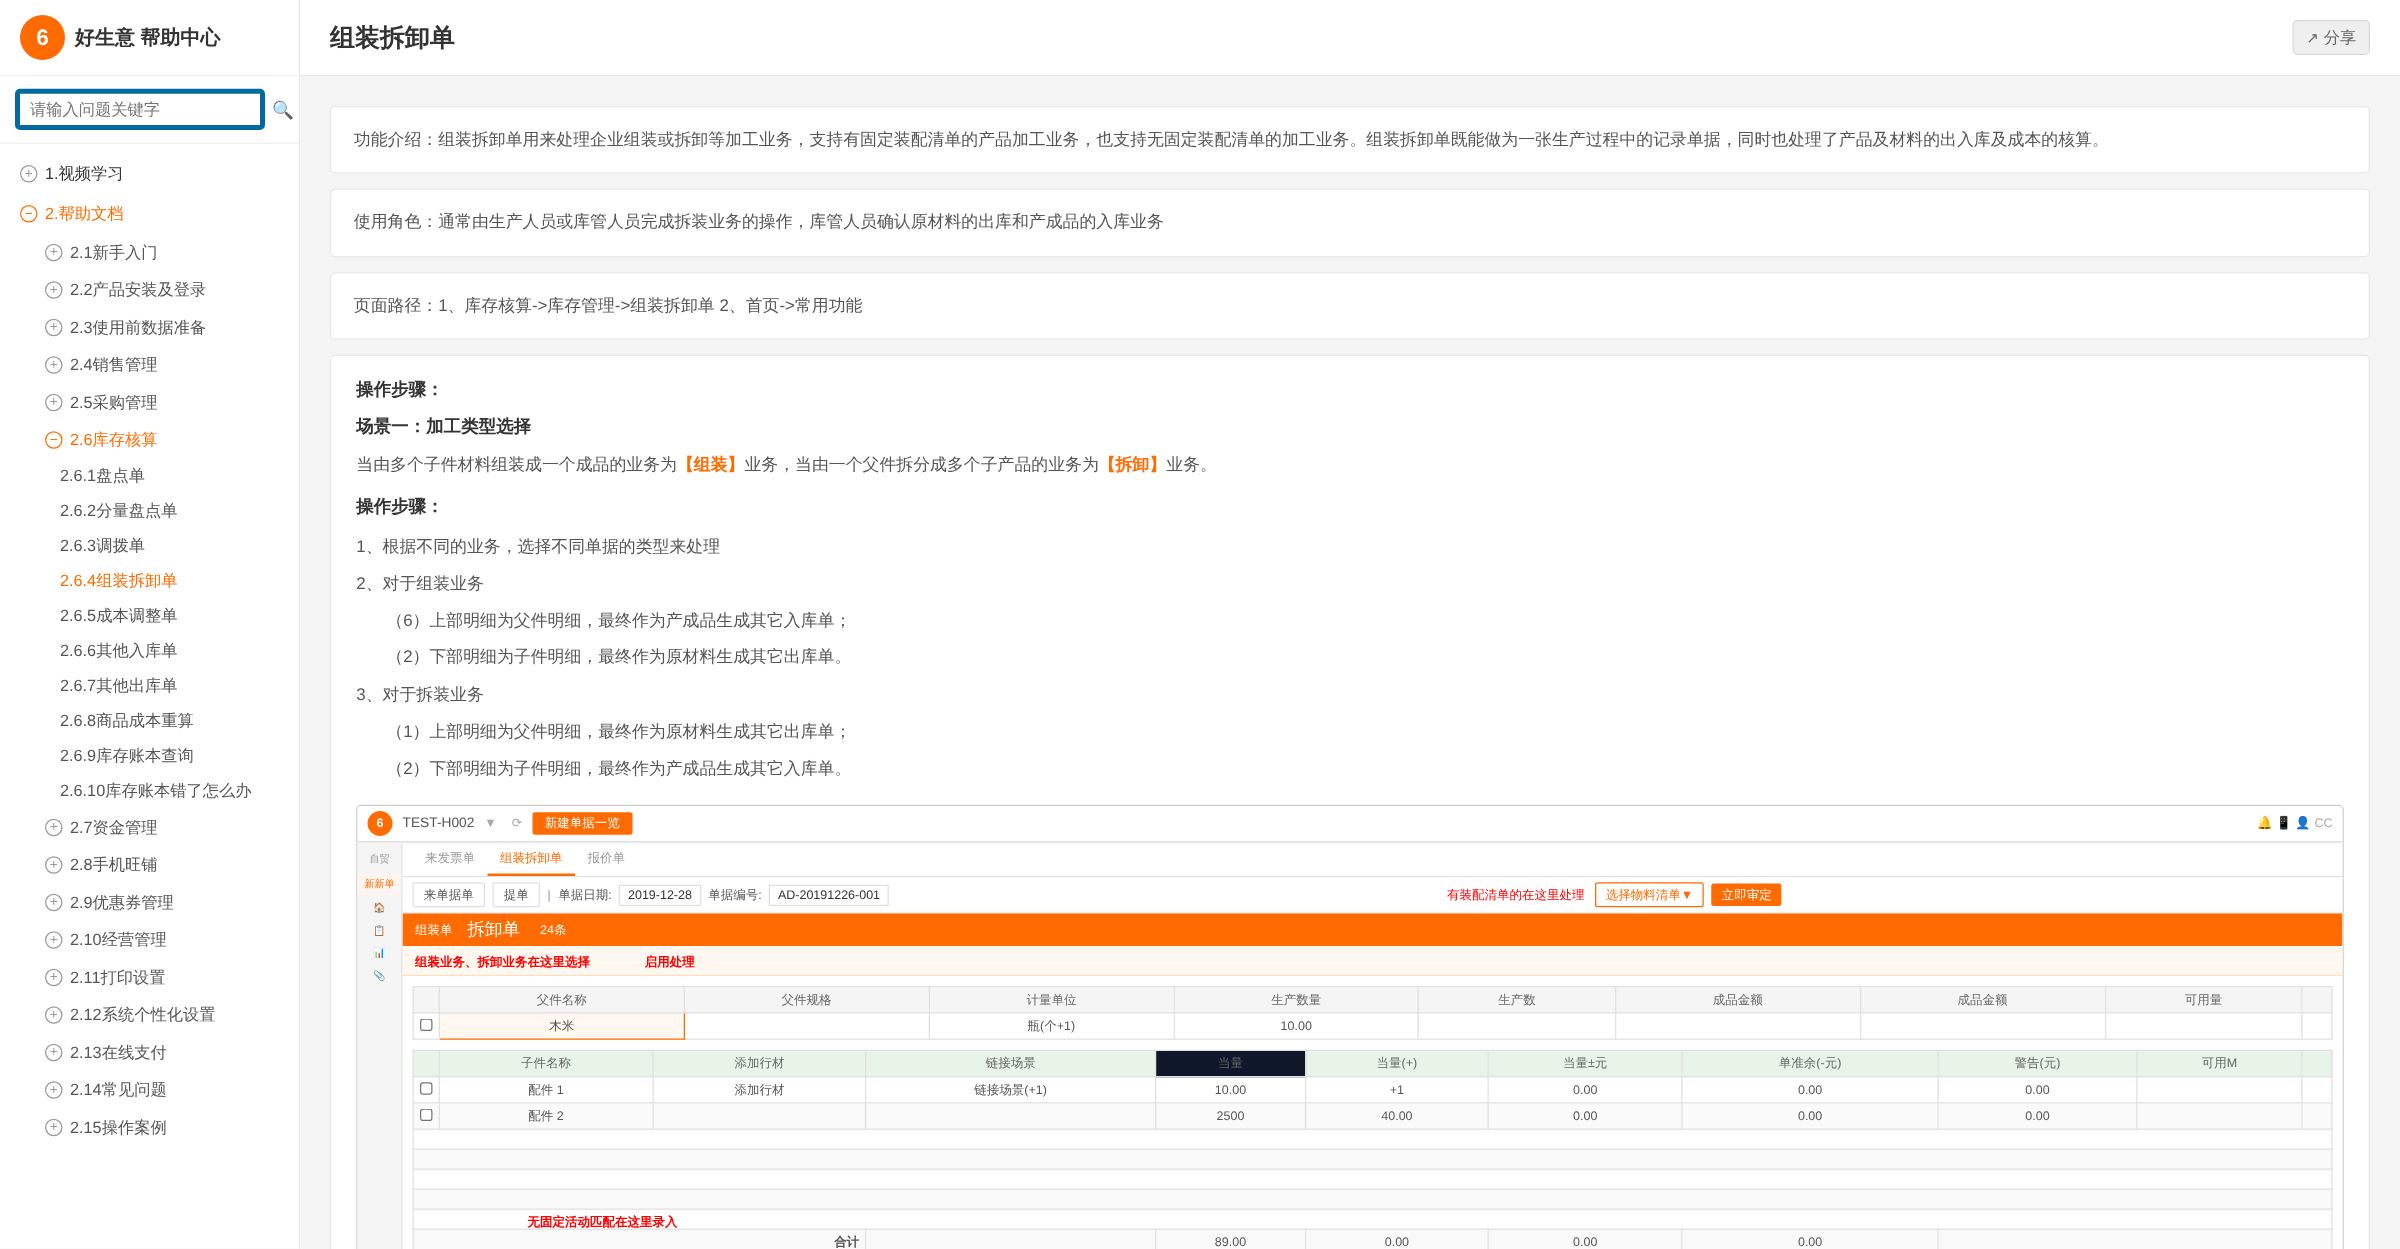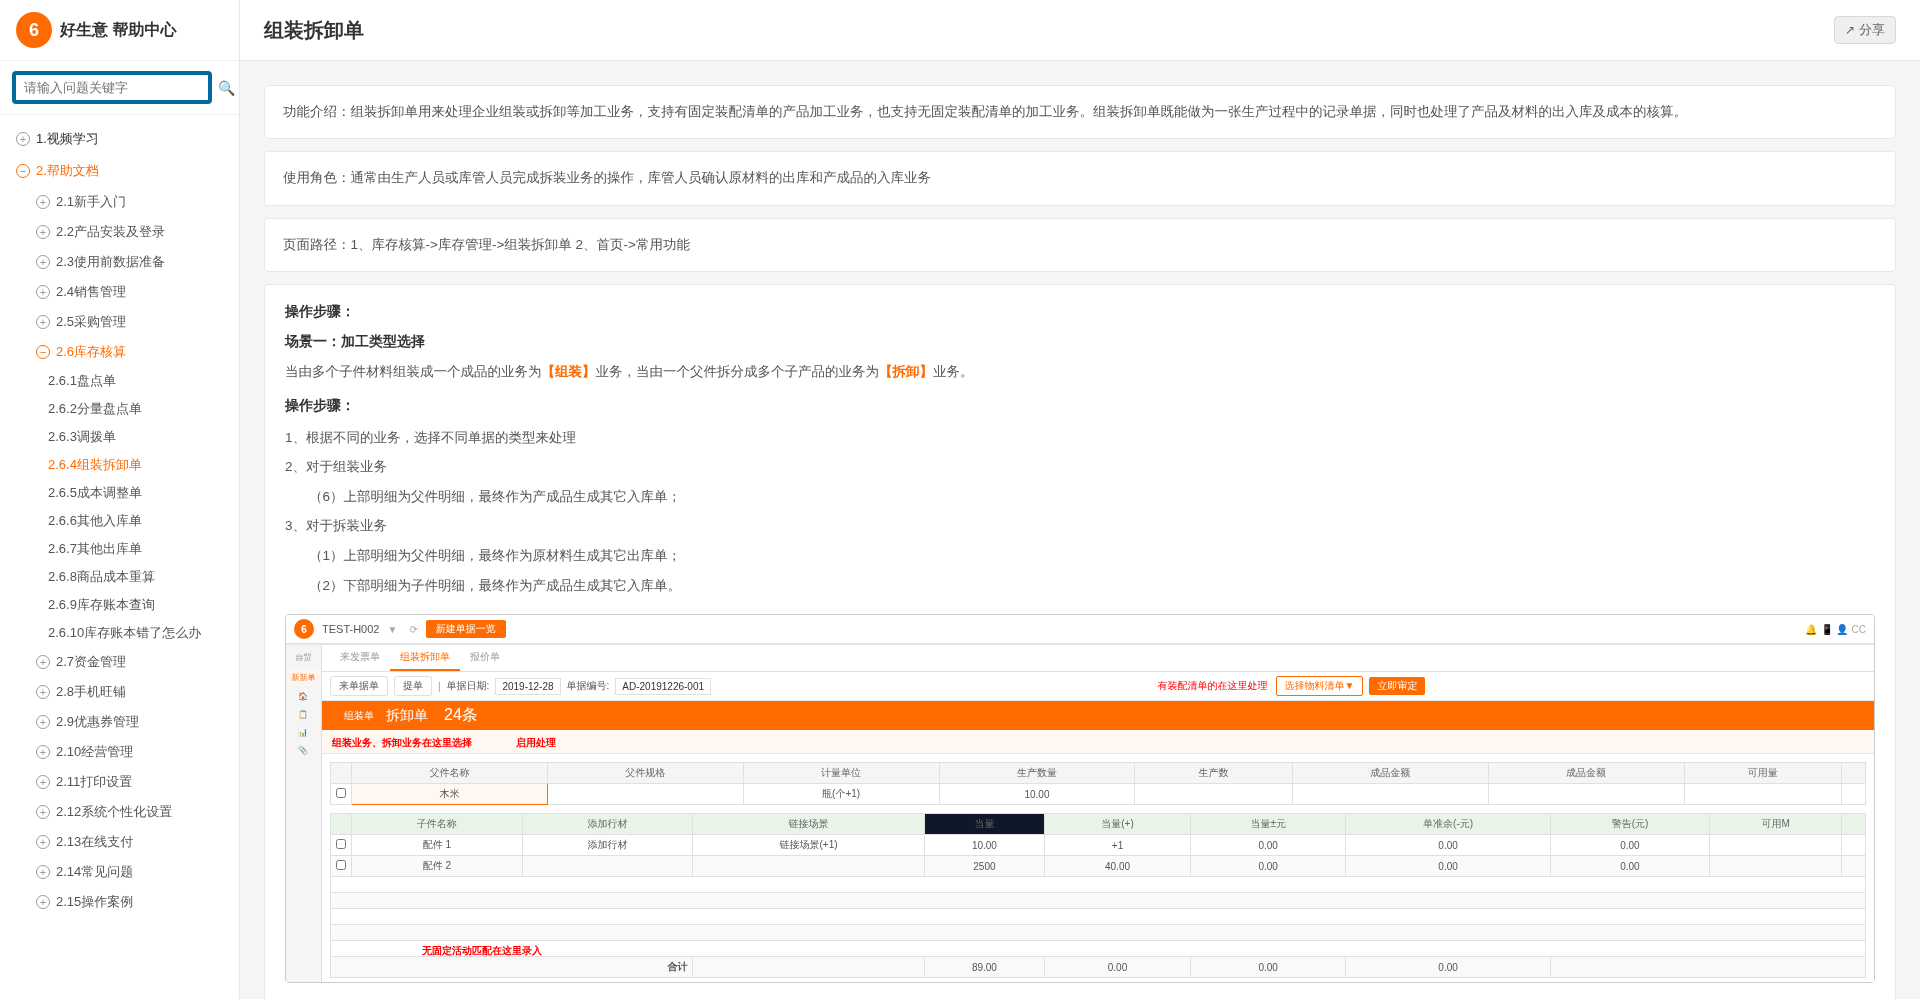--- a/index.html
+++ b/index.html
@@ -458,20 +458,21 @@
 
       <div class="section-text">
         <span>当由多个子件材料组装成一个成品的业务为</span><span class="highlight-orange">【组装】</span><span>业务，当由一个父件拆分成多个子产品的业务为</span><span class="highlight-orange">【拆卸】</span><span>业务。</span>
       </div>
 
       <div class="section-title" style="margin-top:12px;">操作步骤：</div>
 
       <div class="step-item">1、根据不同的业务，选择不同单据的类型来处理</div>
       <div class="step-item">2、对于组装业务</div>
       <div class="step-item sub-step">（6）上部明细为父件明细，最终作为产成品生成其它入库单；</div>
+      <div class="step-item sub-step">（2）下部明细为子件明细，最终作为原材料生成其它出库单。</div>
       <div class="step-item">3、对于拆装业务</div>
       <div class="step-item sub-step">（1）上部明细为父件明细，最终作为原材料生成其它出库单；</div>
       <div class="step-item sub-step">（2）下部明细为子件明细，最终作为产成品生成其它入库单。</div>
 
       <div class="screenshot-container">
         <div class="mock-screenshot-wrapper" style="position:relative; background:#fff;">
 
           <div class="mock-titlebar" style="justify-content:space-between;">
             <div style="display:flex;align-items:center;gap:8px;">
               <div class="mock-logo">6</div>
@@ -512,24 +513,24 @@
                 <div style="font-size:10px;color:#555;">单据编号:</div>
                 <div style="border:1px solid #e0e0e0;padding:2px 6px;font-size:10px;color:#333;">AD-20191226-001</div>
 
                 <div style="flex:1;display:flex;align-items:center;justify-content:center;position:relative;">
                   <div style="color:#ff0000;font-size:10px;font-weight:normal;margin-right:8px;">有装配清单的在这里处理</div>
                   <div style="border:1px solid #ff6b00;color:#ff6b00;border-radius:2px;padding:2px 8px;font-size:10px;">选择物料清单▼</div>
                   <div style="margin-left:6px;background:#ff6b00;color:#fff;border-radius:2px;padding:2px 8px;font-size:10px;">立即审定</div>
                 </div>
               </div>
 
-              <div style="background:#ff6b00;display:flex;align-items:center;padding:4px 22px;gap:12px;">
+              <div style="background:#ff6b00;display:flex;align-items:center;padding:4px 10px;gap:12px;">
                 <span style="color:#fff;font-size:10px;">组装单</span>
                 <span style="color:#fff;font-size:14px;">拆卸单</span>
-                <span style="color:#fff;font-size:16px;margin-left:4px;">24条</span>
+                <span style="color:#fff;font-size:10px;margin-left:4px;">24条</span>
               </div>
 
               <div style="position:relative;background:#fff8f0;padding:3px 10px;border-bottom:1px solid #ffe0c0;">
                 <span style="color:#ff0000;font-size:10px;font-weight:bold;">组装业务、拆卸业务在这里选择</span>
                 <span style="color:#ff0000;font-size:10px;font-weight:bold;margin-left:40px;">启用处理</span>
               </div>
 
               <div style="padding:4px 8px 2px;background:#fff;">
                 <table class="mock-table">
                   <thead>

